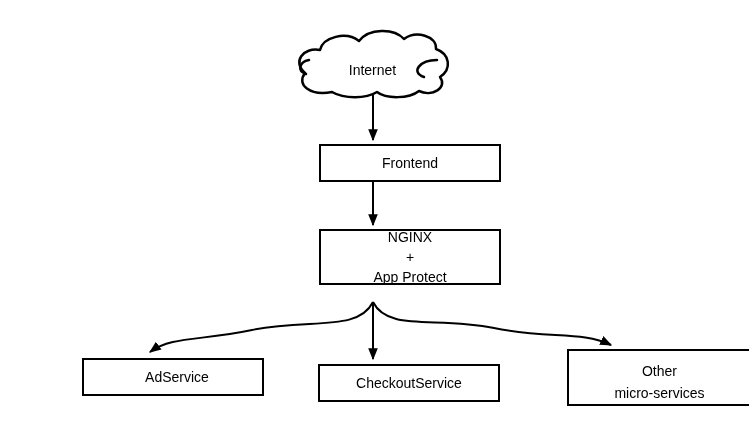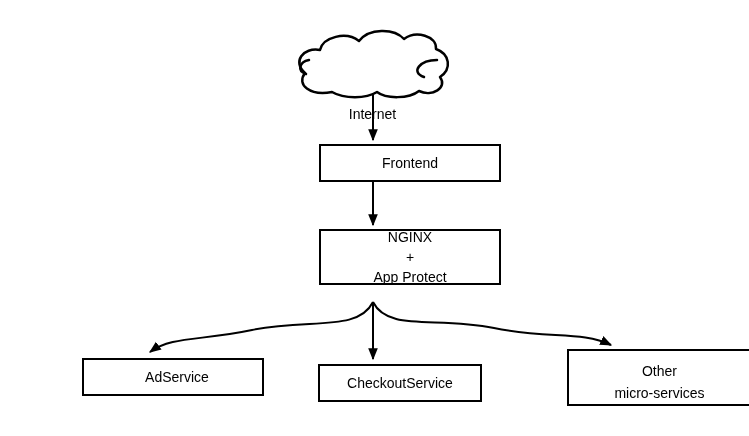--- a/index.html
+++ b/index.html
@@ -32,21 +32,21 @@
     font-size: 14px;
     white-space: pre-line;
   }
   .box {
     border: 2px solid var(--stroke);
     background: var(--fill);
     margin-left: 36px;
   }
   .multiline { line-height: 20px; }
   .multiline2 { line-height: 22px; }
-  .cloud-label { background: transparent; margin-top: 44px; }
+  .cloud-label { background: transparent; }
 </style>
 </head>
 <body>
 
 <div class="canvas">
 
   <svg viewBox="0 0 749 436" aria-hidden="true">
     <defs>
       <marker id="ah" viewBox="0 0 10 10" refX="9" refY="5" markerWidth="6" markerHeight="6" orient="auto">
         <path d="M 0 1 L 10 5 L 0 9 z" fill="#000000"></path>
@@ -83,21 +83,21 @@
   <div class="node box multiline" style="left:283px; top:229px; width:182px; height:56px;">
     <span>NGINX
 +
 App Protect</span>
   </div>
 
   <div class="node box" style="left:46px; top:358px; width:182px; height:38px;padding-left:8px;">
     <span>AdService</span>
   </div>
 
-  <div class="node box" style="left:282px; top:364px; width:164px; height:38px;">
+  <div class="node box" style="left:282px; top:364px; width:182px; height:38px;">
     <span>CheckoutService</span>
   </div>
 
   <div class="node box multiline2" style="left:531px; top:349px; width:185px; height:57px;align-items:flex-end;">
     <span>Other
 micro-services</span>
   </div>
 
 </div>
 

